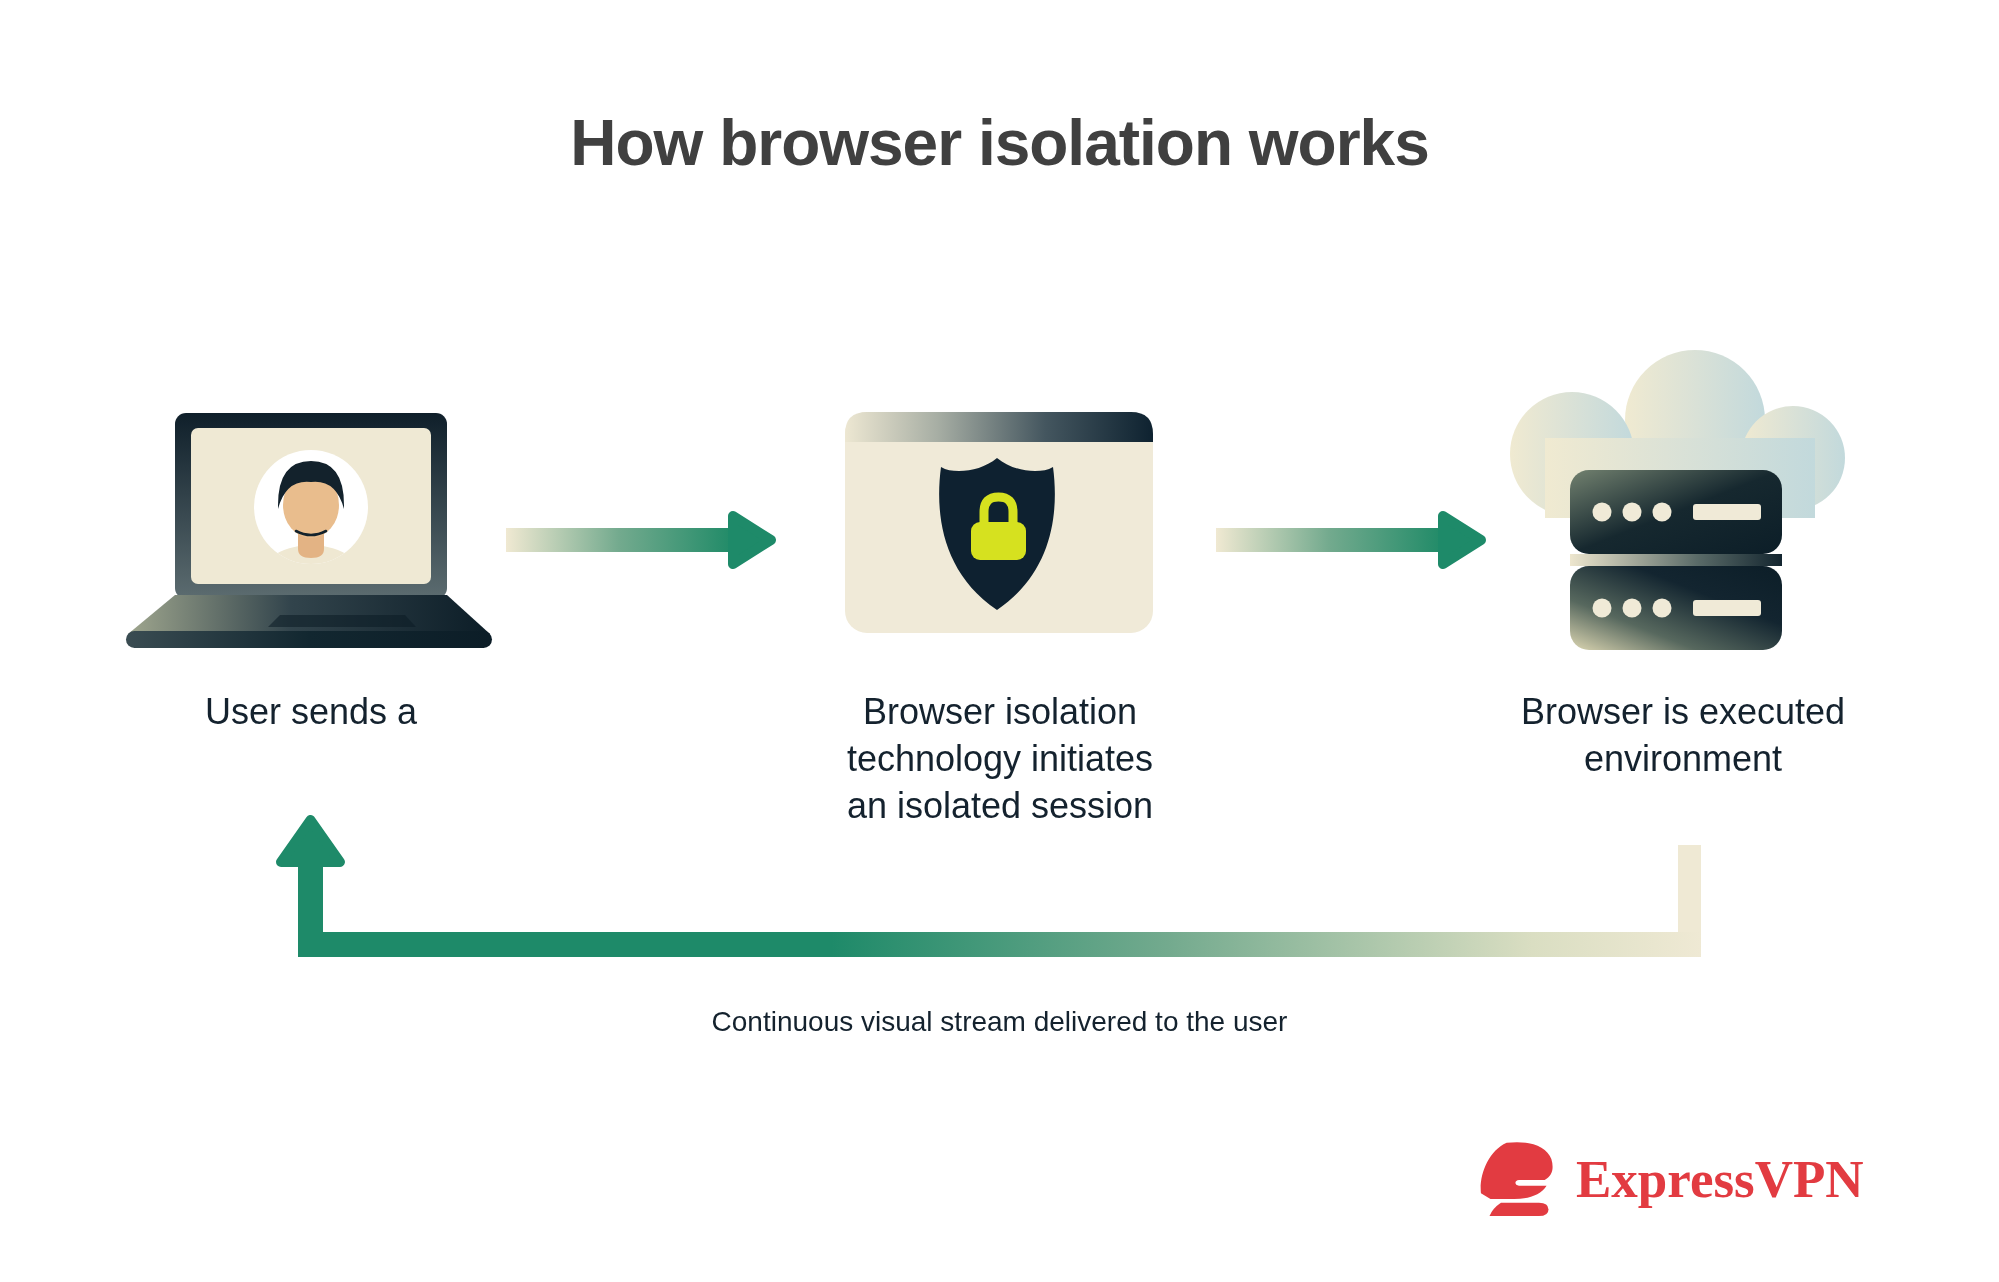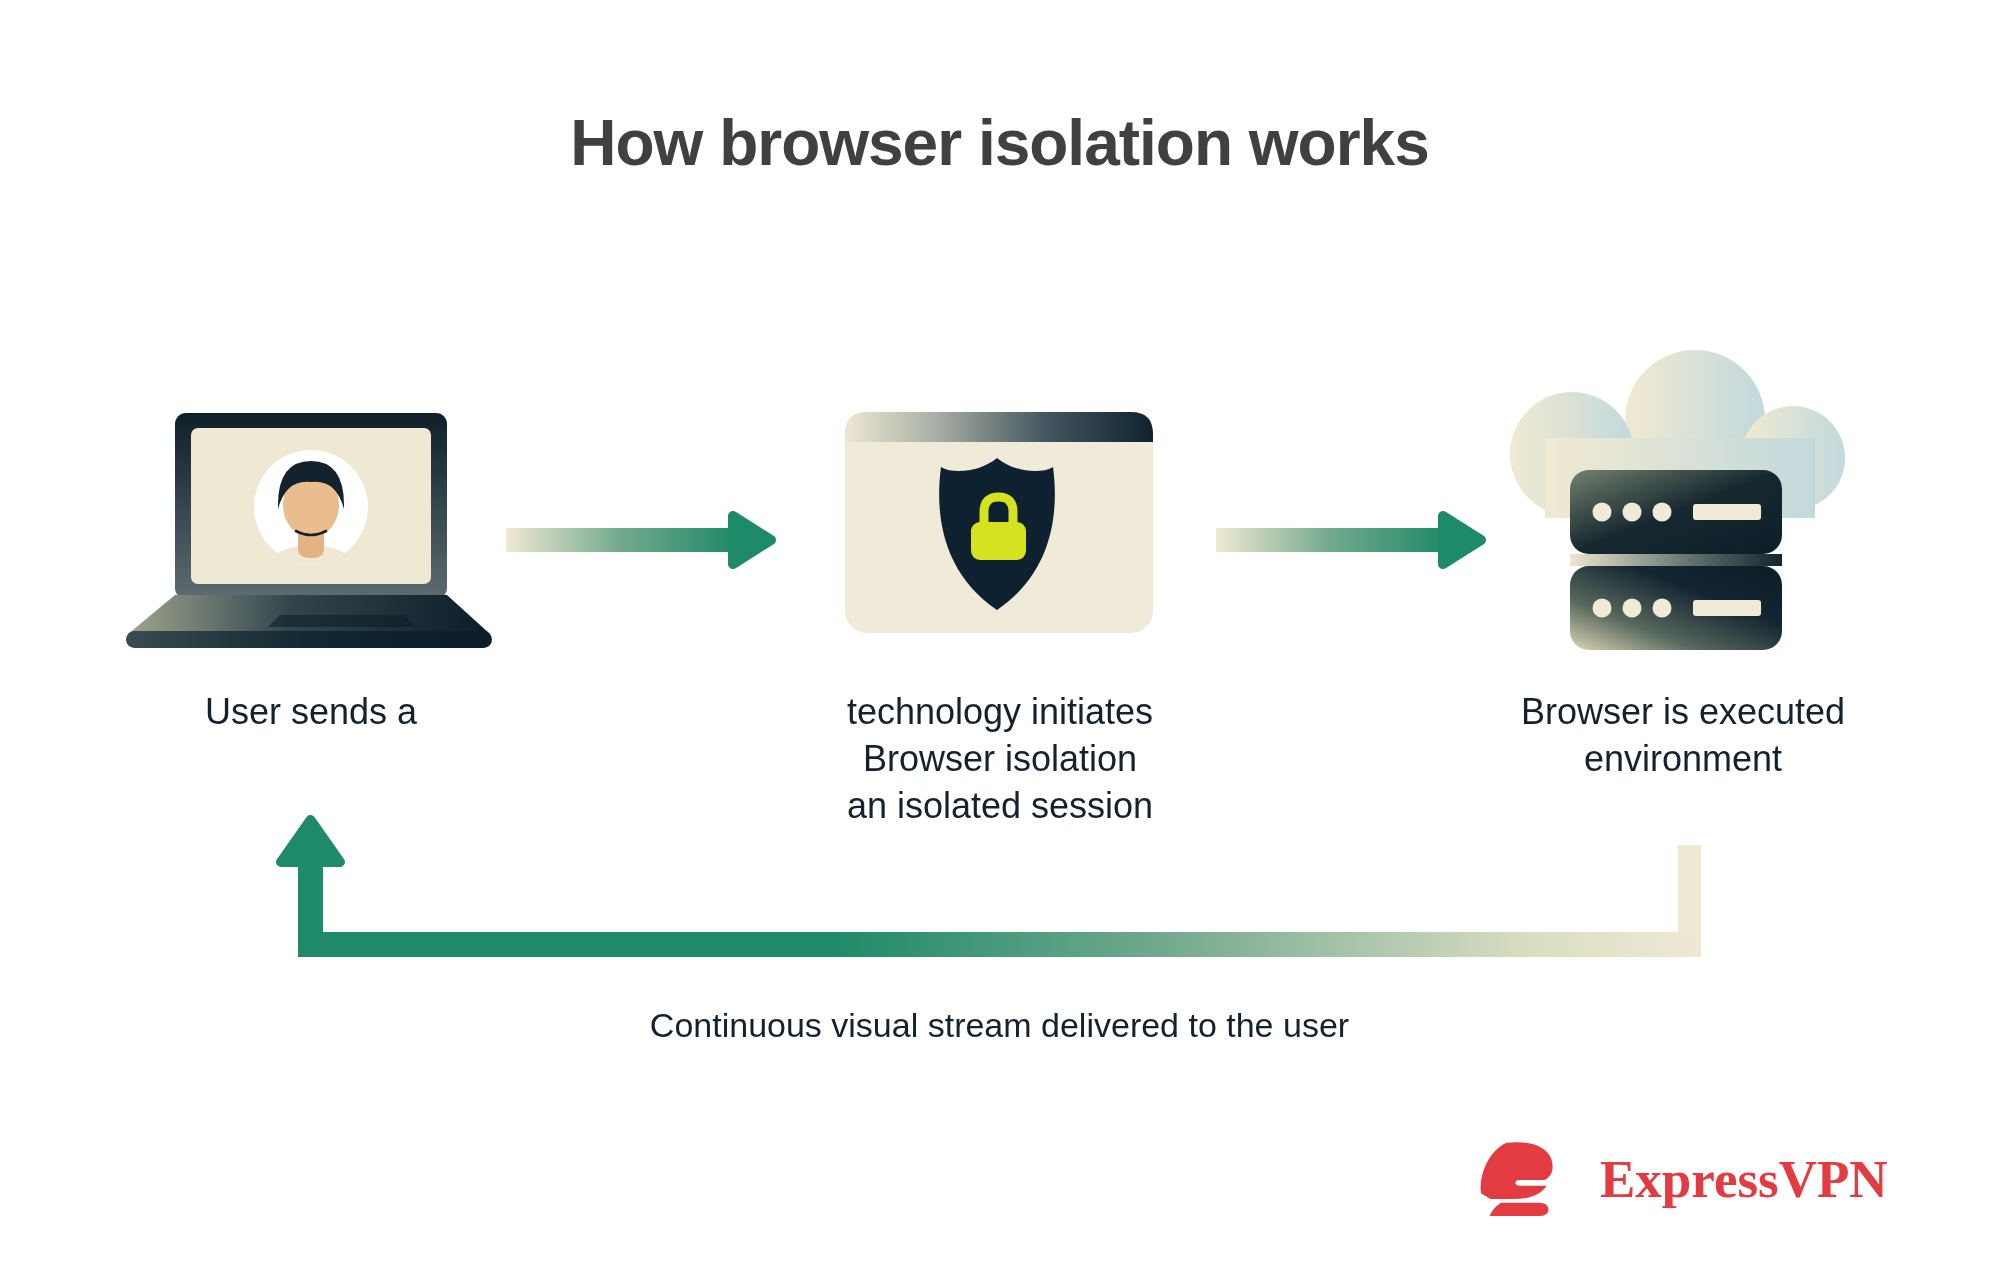--- a/index.html
+++ b/index.html
@@ -20,38 +20,38 @@
   }
   .step-label{
     position:absolute;
     text-align:center;
     font-size:36px;line-height:47px;font-weight:400;
     color:#14222E;
   }
   .caption{
     position:absolute;left:0;top:1006px;width:100%;
     text-align:center;
-    font-size:34px;font-weight:400;color:#14222E;
+    font-size:28px;font-weight:400;color:#14222E;
   }
   .ret-h{
     position:absolute;left:298px;top:932px;width:1403px;height:25px;
     background:linear-gradient(90deg,#1E8A69 0%,#1E8A69 38%,#73AA8E 62%,#DADEC2 88%,#EFE9D4 100%);
     border-bottom-left-radius:12px;
   }
   .ret-v-left{
     position:absolute;left:298px;top:858px;width:25px;height:99px;
     background:#1E8A69;
   }
   .ret-v-right{
     position:absolute;left:1678px;top:845px;width:23px;height:112px;
     background:#EFE9D4;
   }
   .logo{
     position:absolute;left:1478px;top:1140px;
-    display:flex;align-items:center;gap:40px;
+    display:flex;align-items:center;gap:16px;
   }
   .logo-text{
     font-family:"Liberation Serif","DejaVu Serif",serif;
     font-size:53px;font-weight:700;color:#E23B41;
     line-height:1;
   }
 </style>
 </head>
 <body>
 
@@ -186,22 +186,22 @@
           <circle cx="157" cy="260" r="9.5"></circle>
         <rect x="188" y="252" width="68" height="16" rx="3"></rect>
       </g>
     </svg>
   </div>
 
   <div class="step-label" style="left:136px;top:688px;width:350px">
     <div>User sends a</div>
   </div>
   <div class="step-label" style="left:800px;top:688px;width:400px">
+    <div>Browser isolation</div>
     <div>technology initiates</div>
-    <div>Browser isolation</div>
     <div>an isolated session</div>
   </div>
   <div class="step-label" style="left:1463px;top:688px;width:440px">
     <div>Browser is executed</div>
     <div>environment</div>
   </div>
 
   <div>
     <div class="ret-v-right"></div>
     <div class="ret-h"></div>

